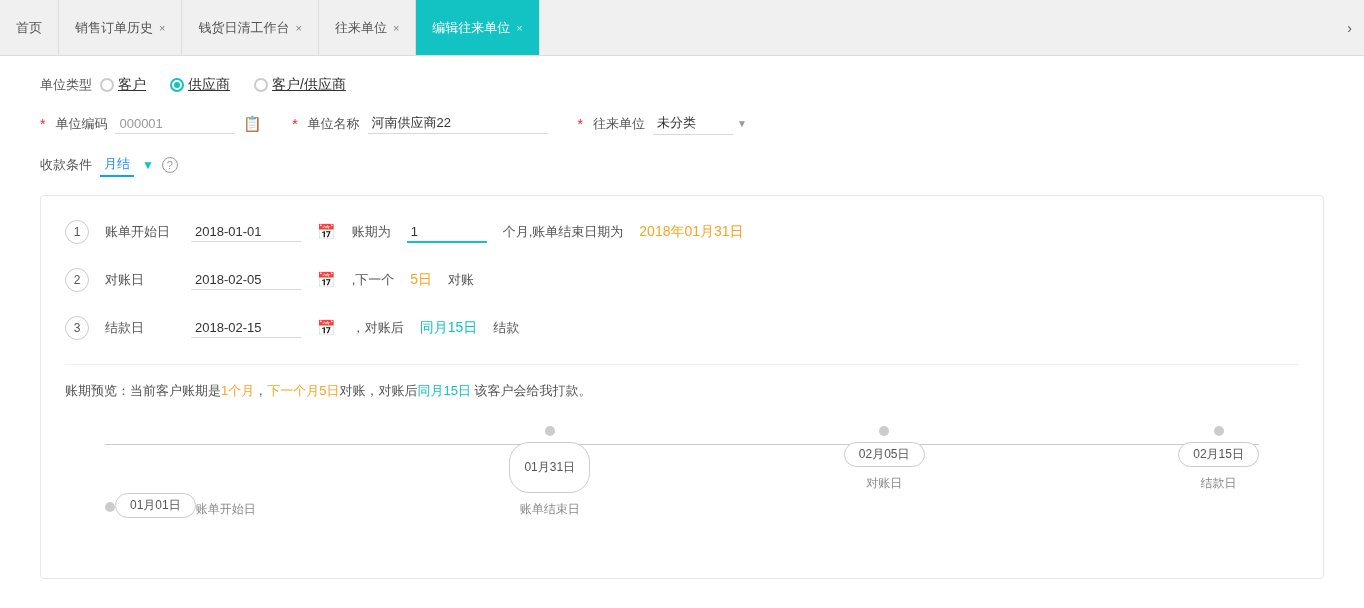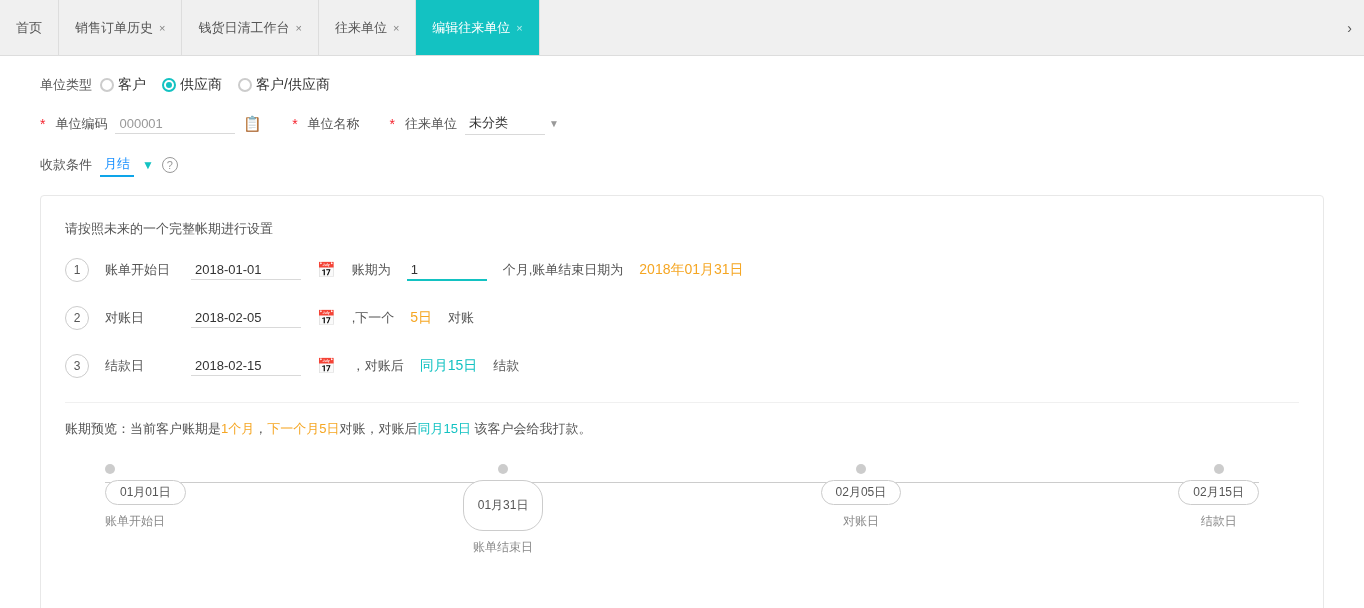--- a/index.html
+++ b/index.html
@@ -68,21 +68,22 @@
     }
     .required-star {
       color: #f5222d;
       margin-right: 2px;
     }
 
     
     .radio-group {
       display: flex;
       align-items: center;
-      gap: 16px;
+      gap: 24px;
+      text-decoration: underline;
     }
     .radio-item {
       display: flex;
       align-items: center;
       gap: 4px;
       cursor: pointer;
     }
     .radio-circle {
       width: 14px;
       height: 14px;
@@ -290,40 +291,40 @@
   <div class="form-row">
     <div class="form-group">
       <span class="required-star">*</span>
       <span class="form-label">单位编码</span>
       <input type="text" class="text-input code" value="000001" style="">
       <span class="cal-icon">📋</span>
     </div>
     <div class="form-group">
       <span class="required-star">*</span>
       <span class="form-label">单位名称</span>
+      <input type="text" class="text-input name" value="河南供应商22" style="">
     </div>
     <div class="form-group">
       <span class="required-star">*</span>
       <span class="form-label">往来单位</span>
       <div class="dropdown-group">
         <span class="dropdown-value">未分类</span>
         <span class="dropdown-caret">▼</span>
       </div>
     </div>
   </div>
 
   <div class="payment-row">
     <span class="form-label">收款条件</span>
     <span class="payment-value">月结</span>
     <span class="select-caret">▼</span>
     <div class="help-icon">?</div>
   </div>
 
   <div class="settings-box">
-    <div class="settings-hint">请按照未来的一个完整帐期进行设置</div>
 
     <div class="step-row">
       <div class="step-num">1</div>
       <span class="step-label">账单开始日</span>
       <input type="text" class="date-input" value="2018-01-01" style="">
       <span class="cal-icon">📅</span>
       <span class="step-suffix">账期为</span>
       <input type="text" class="text-input period" value="1" style="">
       <span class="step-suffix">个月,账单结束日期为</span>
       <span class="highlight-orange">2018年01月31日</span>
@@ -353,21 +354,21 @@
       <div class="preview-text">
         <span>账期预览：当前客户账期是</span><span class="highlight-orange">1个月</span><span>，</span><span class="highlight-orange">下一个月5日</span><span>对账，对账后</span><span class="highlight-teal">同月15日</span>&nbsp;<span>该客户会给我打款。</span>
       </div>
 
       <div style="position: relative; margin: 10px 0 40px 0;">
 
         <div style="position: absolute; top: 18px; left: 40px; right: 40px; height: 1px; background: #ccc;"></div>
 
         <div style="display: flex; justify-content: space-between; padding: 0 40px; position: relative;">
 
-          <div style="display: flex; flex-direction: column; align-items: flex-start;">
+          <div style="display: flex; flex-direction: row; align-items: flex-end;">
             <div style="width:10px; height:10px; border-radius:50%; background:#ccc; margin-bottom:6px;"></div>
             <div style="border: 1px solid #ccc; border-radius: 20px; padding: 3px 14px; font-size: 12px; color: #555; background: #fff; white-space: nowrap;">01月01日</div>
             <div style="font-size: 12px; color: #888; margin-top: 8px; white-space: nowrap;">账单开始日</div>
           </div>
 
           <div style="display: flex; flex-direction: column; align-items: center;">
             <div style="width:10px; height:10px; border-radius:50%; background:#ccc; margin-bottom:6px;"></div>
             <div style="border: 1px solid #ccc; border-radius: 20px; padding: 16px 14px; font-size: 12px; color: #555; background: #fff; white-space: nowrap;">01月31日</div>
             <div style="font-size: 12px; color: #888; margin-top: 8px; white-space: nowrap;">账单结束日</div>
           </div>

